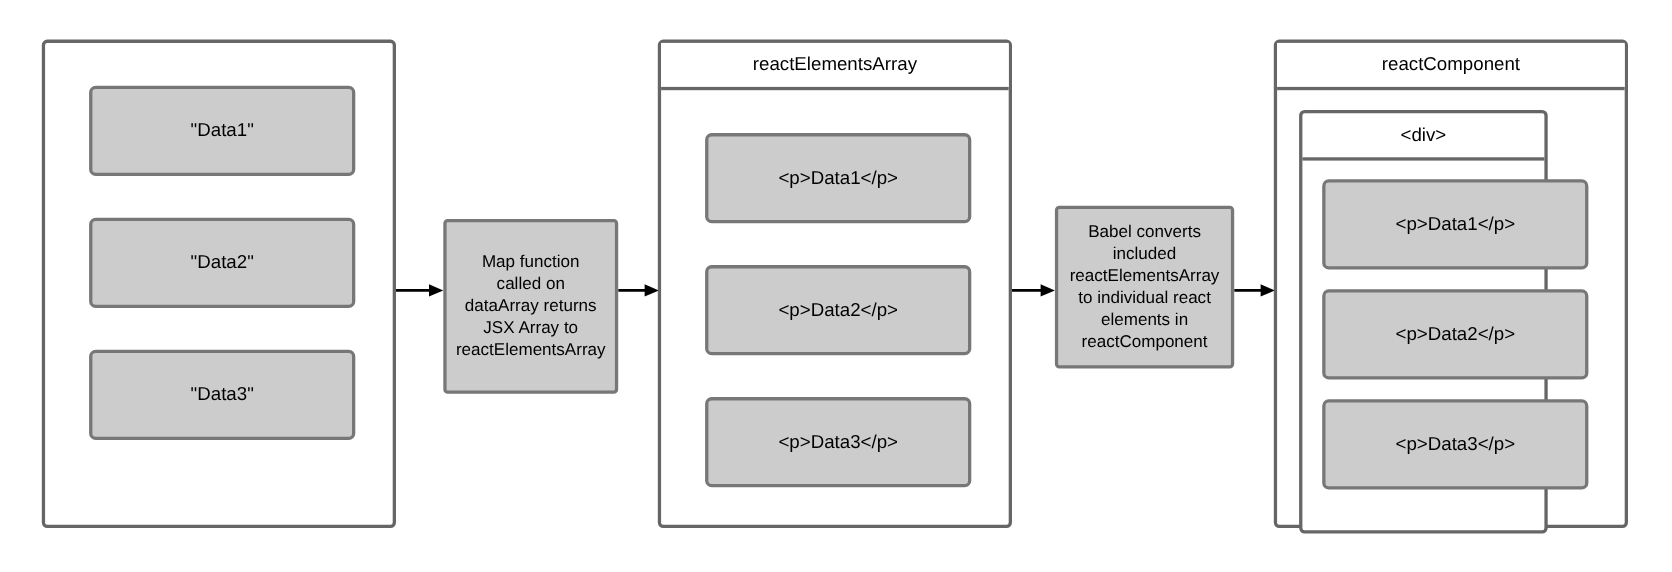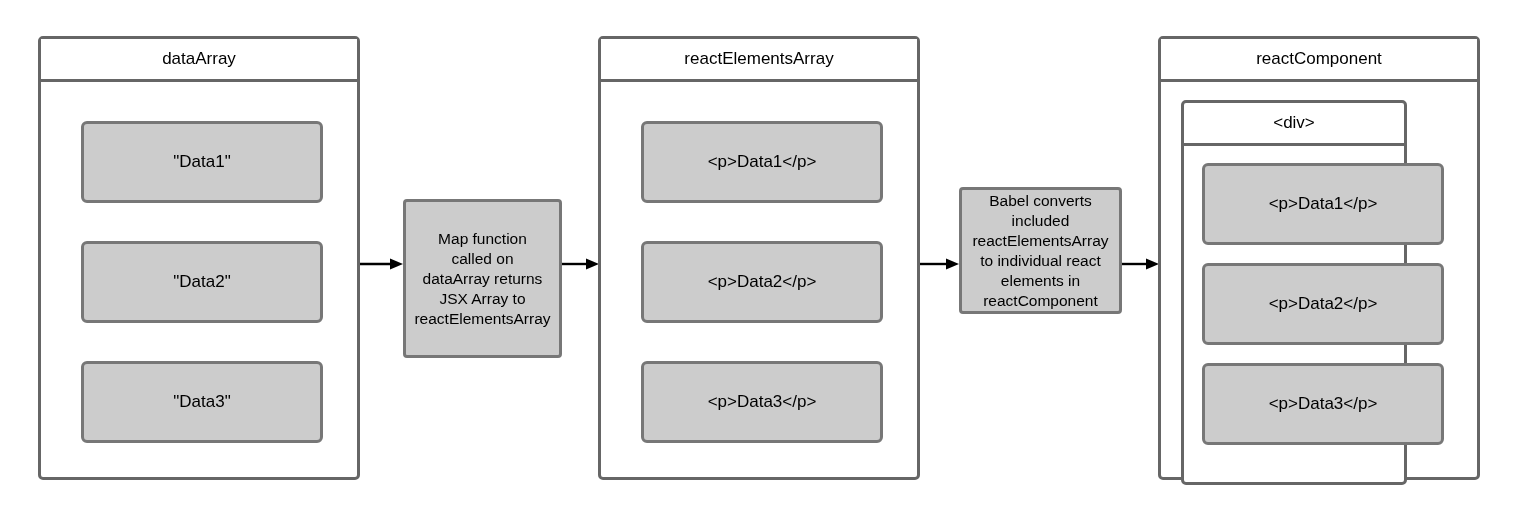--- a/index.html
+++ b/index.html
@@ -105,21 +105,20 @@
     height: 14px;
   }
   .arrow svg { display: block; }
 </style>
 </head>
 <body>
 
 <div id="canvas">
 
   <div class="container" style="left:38px; top:36px; width:322px; height:444px;">
-    <div class="container-title">dataArray</div>
     <div class="container-body">
       <div class="data-box" style="left:40px; top:39px; width:242px; height:82px;">"Data1"</div>
       <div class="data-box" style="left:40px; top:159px; width:242px; height:82px;">"Data2"</div>
       <div class="data-box" style="left:40px; top:279px; width:242px; height:82px;">"Data3"</div>
     </div>
   </div>
 
   <div class="arrow" style="left:360px; top:257px; width:44px;">
     <svg width="44" height="14" viewBox="0 0 44 14">
       <line x1="0" y1="7" x2="33" y2="7" stroke="#000000" stroke-width="2.4"></line>
@@ -149,21 +148,21 @@
     </div>
   </div>
 
   <div class="arrow" style="left:920px; top:257px; width:40px;">
     <svg width="40" height="14" viewBox="0 0 40 14">
       <line x1="0" y1="7" x2="29" y2="7" stroke="#000000" stroke-width="2.4"></line>
       <polygon points="26,1.5 39,7 26,12.5" fill="#000000"></polygon>
     </svg>
   </div>
 
-  <div class="process-box" style="left:959px; top:187px; width:163px; height:127px;">Babel converts
+  <div class="process-box" style="left:959px; top:187px; width:163px; height:148px;">Babel converts
 included
 reactElementsArray
 to individual react
 elements in
 reactComponent</div>
 
   <div class="arrow" style="left:1122px; top:257px; width:38px;">
     <svg width="38" height="14" viewBox="0 0 38 14">
       <line x1="0" y1="7" x2="27" y2="7" stroke="#000000" stroke-width="2.4"></line>
       <polygon points="24,1.5 37,7 24,12.5" fill="#000000"></polygon>

